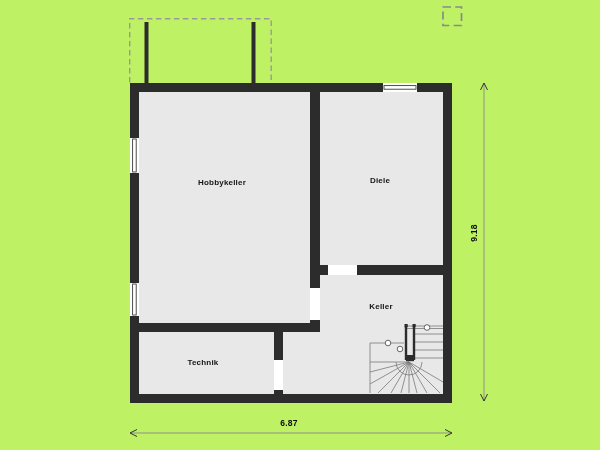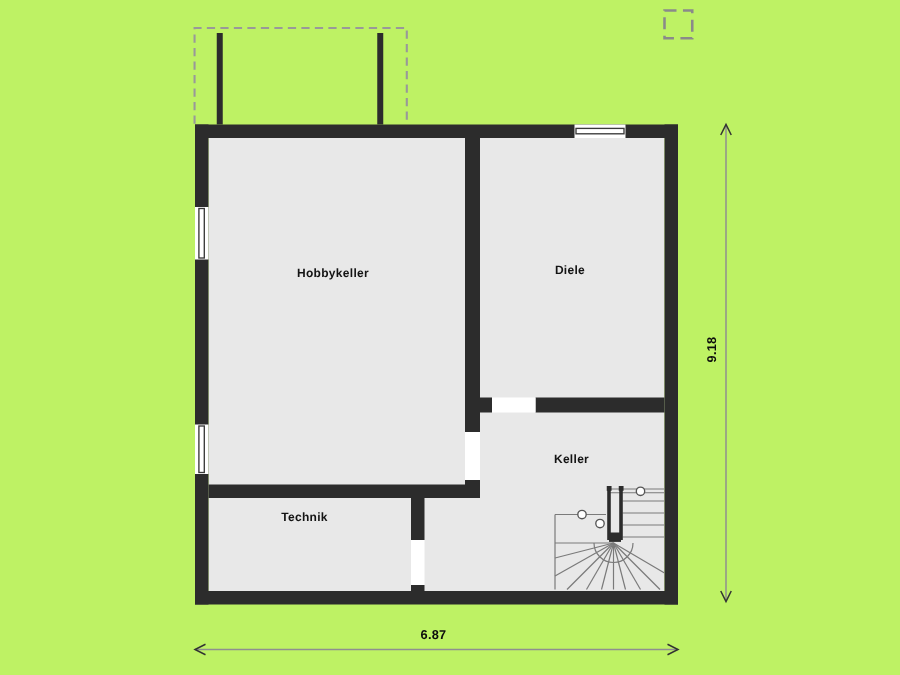--- a/index.html
+++ b/index.html
@@ -136,18 +136,18 @@
     <g>
       <path d="M130,433 H452" fill="none" stroke="#8f8f8f" stroke-width="1"></path>
       <path d="M137,429.5 L130,433 L137,436.5" fill="none" stroke="#333333" stroke-width="1"></path>
       <path d="M445,429.5 L452,433 L445,436.5" fill="none" stroke="#333333" stroke-width="1"></path>
     </g>
   </svg>
 
   <div class="label" style="left:222px;top:182px">Hobbykeller</div>
   <div class="label" style="left:380px;top:180px">Diele</div>
   <div class="label" style="left:381px;top:306px">Keller</div>
-  <div class="label" style="left:203px;top:345px">Technik</div>
+  <div class="label" style="left:203px;top:362px">Technik</div>
 
   <div class="label dim" style="left:289px;top:423px">6.87</div>
   <div class="label dim dim-v" style="left:474px;top:233px">9.18</div>
 
 </div>
 
 </body></html>

